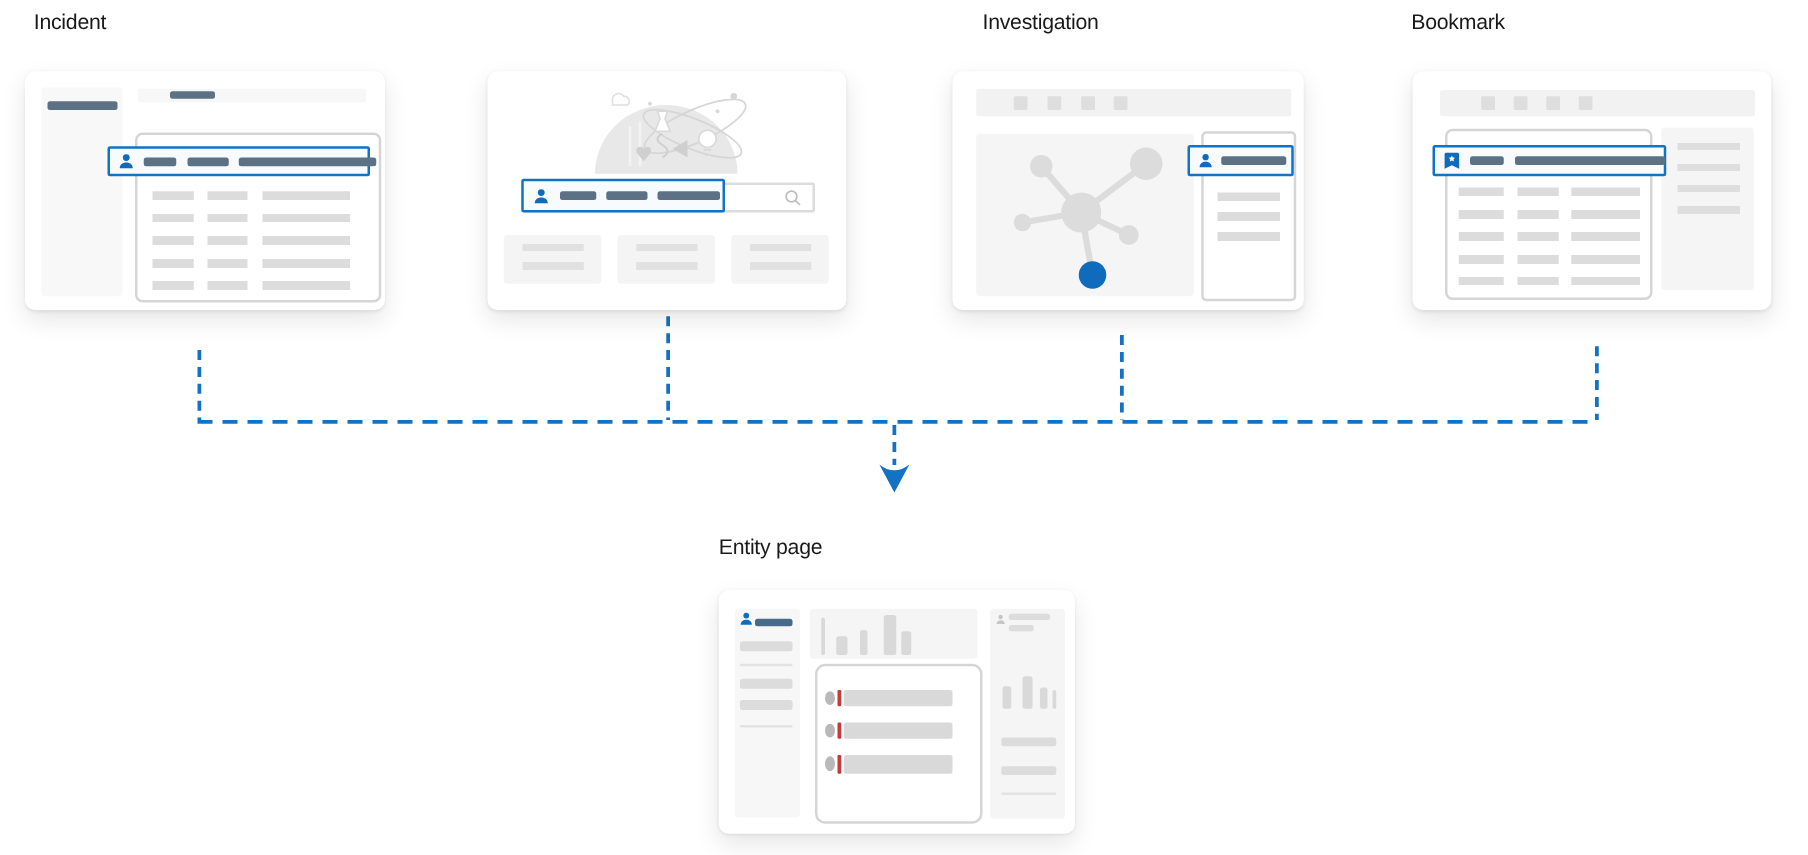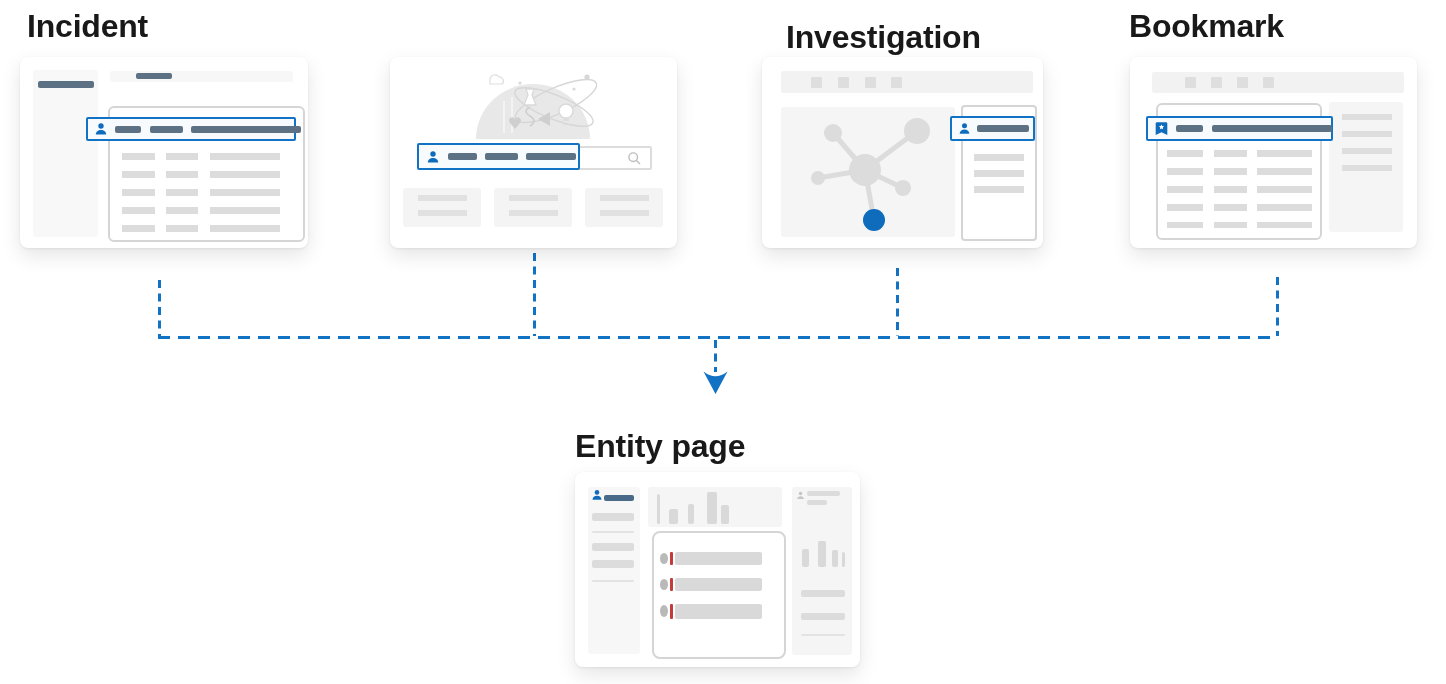--- a/index.html
+++ b/index.html
@@ -13,21 +13,21 @@
     --panel:#f5f5f5;
     --strip:#f2f2f2;
     --outline:#d5d5d5;
   }
   html,body{margin:0;padding:0;background:#fff;}
   .canvas{
     position:relative;width:1446px;height:684px;background:#ffffff;overflow:hidden;
     font-family:"Liberation Sans",sans-serif;
   }
   .title{
-    position:absolute;margin:0;font-size:32px;font-weight:700;color:#191919;
+    position:absolute;margin:0;font-size:17px;font-weight:400;color:#191919;
     letter-spacing:-0.2px;white-space:nowrap;
   }
   .card{
     position:absolute;background:#fff;border-radius:8px;
     box-shadow:0 1px 3px rgba(0,0,0,.07),0 8px 20px rgba(0,0,0,.10);
   }
   .abs{position:absolute;}
   .bar{position:absolute;background:var(--bar);border-radius:2px;}
   .bar.slate{background:var(--slate);}
   .bar.slatedark{background:var(--slate-dark);}
@@ -46,21 +46,21 @@
   .ellipse{position:absolute;background:#b9b9b9;border-radius:50%;}
   .tick{position:absolute;background:var(--red);border-radius:1px;}
   svg{display:block;}
 </style>
 </head>
 <body>
 
 <div class="canvas">
 
   <h2 class="title" style="left:27px;top:8px">Incident</h2>
-  <h2 class="title" style="left:786px;top:19px">Investigation</h2>
+  <h2 class="title" style="left:786px;top:8px">Investigation</h2>
   <h2 class="title" style="left:1129px;top:8px">Bookmark</h2>
   <h2 class="title" style="left:575px;top:428px">Entity page</h2>
 
   <svg class="abs" style="left:0;top:0" width="1446" height="684" viewBox="0 0 1446 684">
     <g stroke="var(--accent)" stroke-width="3" fill="none">
       <path d="M159.5 280 V336" stroke-dasharray="8 5.5"></path>
       <path d="M534.5 253 V336" stroke-dasharray="8 5.5"></path>
       <path d="M897.5 268 V336" stroke-dasharray="8 5.5"></path>
       <path d="M1277.5 277 V336" stroke-dasharray="8 5.5"></path>
       <path d="M158 337.5 H1278" stroke-dasharray="12 8"></path>

